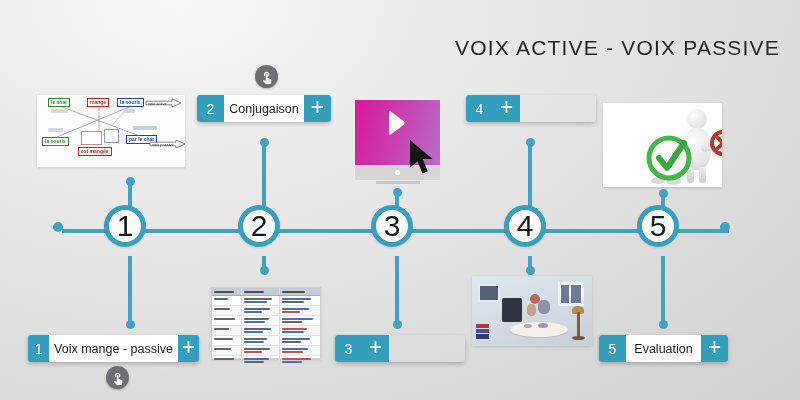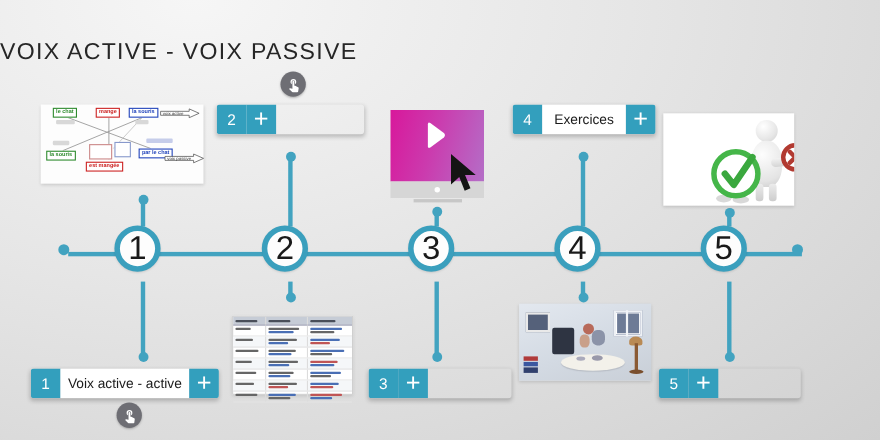--- a/index.html
+++ b/index.html
@@ -4,21 +4,21 @@
 <style>
   * { margin:0; padding:0; box-sizing:border-box; }
   body { font-family:"Liberation Sans", sans-serif; }
   .stage{ position:relative; width:800px; height:400px; overflow:hidden;
     background: radial-gradient(ellipse at 22% 0%, #f6f6f6 0%, #e6e6e6 45%, #d0d0d0 100%);}
   .abs{ position:absolute; }
 
   
   .grade{ position:absolute; top:22px; left:0; width:780px; text-align:center;
     font-size:13px; font-weight:bold; color:#3fa3c6; }
-  .title{ position:absolute; top:36px; left:0; width:780px; text-align:left;
+  .title{ position:absolute; top:36px; left:0; width:780px; text-align:right;
     font-size:21px; font-weight:500; letter-spacing:1.2px; color:#262626; }
 
   
   .tap{ position:absolute; width:23px; height:23px; border-radius:50%;
     background:#6e6e74; display:flex; align-items:center; justify-content:center;
     box-shadow:0 1px 2px rgba(0,0,0,.25); }
   .tap svg{ width:14px; height:14px; }
 
   
   .hline{ position:absolute; left:62px; top:229px; width:667px; height:4px; background:#42a3c0; }
@@ -144,38 +144,39 @@
     </div>
   <div class="circle" style="left:504px;">
       <span>4</span>
     </div>
   <div class="circle" style="left:637px;">
       <span>5</span>
     </div>
 
   <div class="bar" style="left:197px; top:95px; width:134px;">
     <div class="num">2</div>
+    <div class="txt">Conjugaison</div>
     <div class="plus">+</div>
   </div>
   <div class="bar" style="left:466px; top:95px; width:130px;">
     <div class="num">4</div>
-    <div class="txt">Exercices</div>
     <div class="plus">+</div>
   </div>
   <div class="bar" style="left:28px; top:335px; width:171px;">
     <div class="num">1</div>
-    <div class="txt">Voix active - active</div>
+    <div class="txt">Voix mange - passive</div>
     <div class="plus">+</div>
   </div>
   <div class="bar" style="left:335px; top:335px; width:130px;">
     <div class="num">3</div>
     <div class="plus">+</div>
   </div>
   <div class="bar" style="left:599px; top:335px; width:129px;">
     <div class="num">5</div>
+    <div class="txt">Evaluation</div>
     <div class="plus">+</div>
   </div>
 
   <div class="tap" style="left:106px; top:366px;">
     <svg viewBox="0 0 24 24">
         <path fill="#fff" d="M9 11.24V7.5a2.5 2.5 0 0 1 5 0v3.74c1.21-.81 2-2.18 2-3.74a4.5 4.5 0 1 0-9 0c0 1.56.79 2.93 2 3.74zm9.84 4.63-4.54-2.26c-.17-.07-.35-.11-.54-.11H13v-6a1.5 1.5 0 0 0-3 0v10.74l-3.43-.72c-.08-.01-.15-.03-.24-.03-.31 0-.59.13-.79.33l-.79.8 4.94 4.94c.27.27.65.44 1.06.44h6.79c.75 0 1.33-.55 1.44-1.28l.75-5.27c.01-.07.02-.14.02-.2 0-.62-.38-1.16-.91-1.38z"></path>
       </svg>
   </div>
 
   <div class="diagram">

